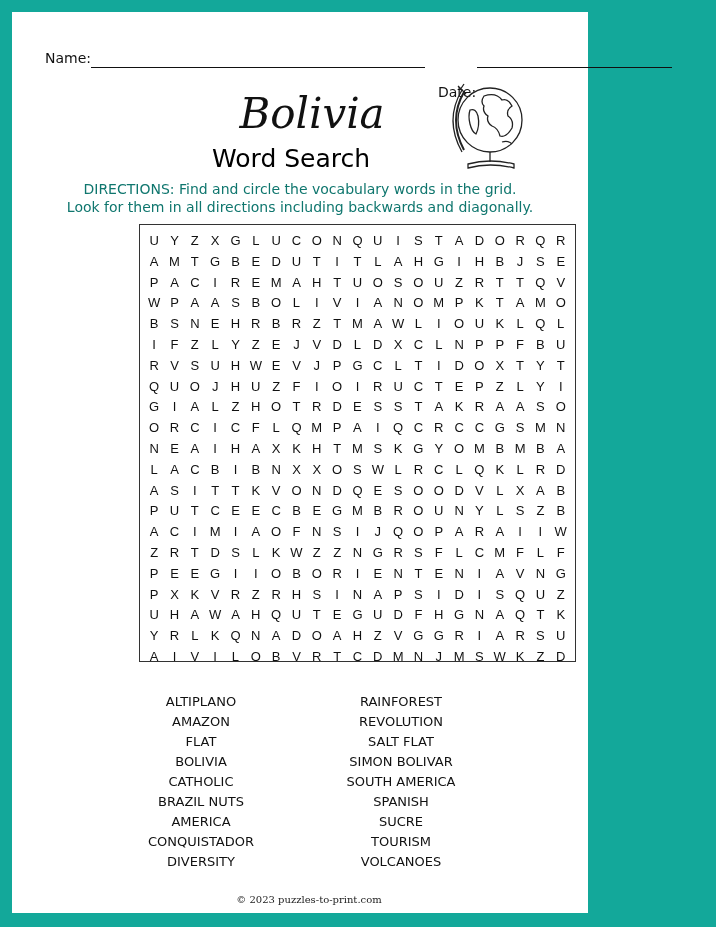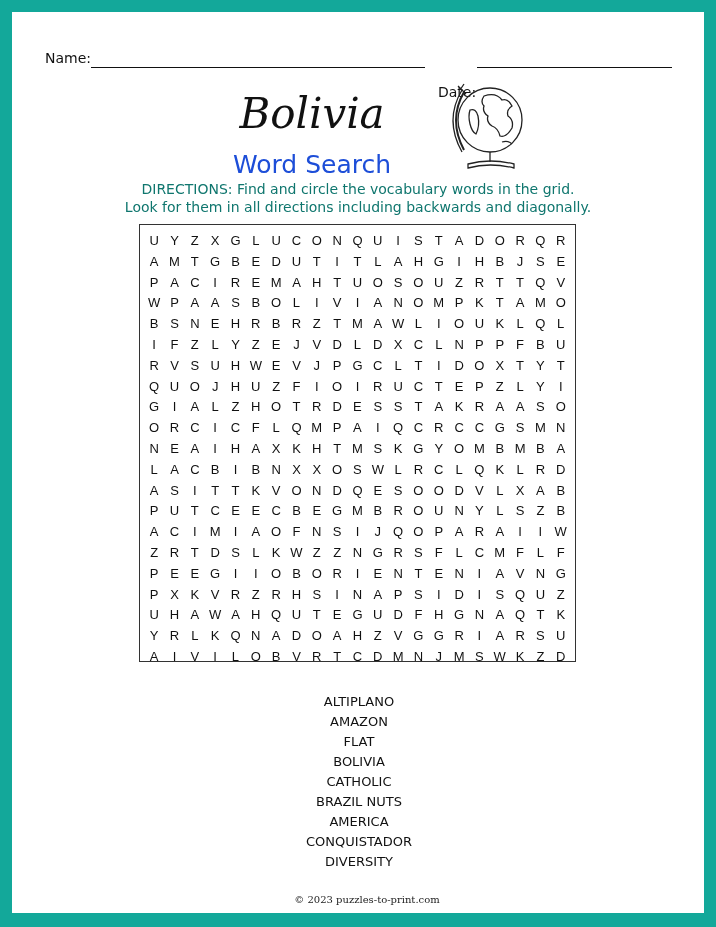--- a/index.html
+++ b/index.html
@@ -5,41 +5,41 @@
   html, body { margin: 0; padding: 0; }
   body {
     width: 716px; height: 927px;
     background: #13a89a;
     position: relative;
     overflow: hidden;
     font-family: "DejaVu Sans", sans-serif;
   }
   .page {
     position: absolute; left: 12px; top: 12px;
-    width: 692px; height: 901px;
+    width: 576px; height: 901px;
     background: #ffffff;
   }
   .name-row {
     position: absolute; top: 38px; left: 33px; right: 33px;
     height: 20px; font-size: 14px; color: #111;
     font-family: "DejaVu Sans", sans-serif;
   }
   .name-label { position: absolute; left: 0; top: 0; }
   .name-line { position: absolute; left: 46px; width: 334px; top: 17px; border-bottom: 1.5px solid #111; }
   .date-label { position: absolute; left: 393px; top: 0; margin-top: 34px; }
   .date-line { position: absolute; left: 432px; width: 195px; top: 17px; border-bottom: 1.5px solid #111; }
 
   .title {
     position: absolute; top: 78px; left: 210px; width: 180px; text-align: center;
     font-family: "DejaVu Serif", serif; font-style: italic; font-size: 42px;
     color: #111; line-height: 48px;
   }
   .subtitle {
-    position: absolute; top: 138px; left: 200px; width: 200px; text-align: center;
-    font-size: 25px; color: #1d4ed8; line-height: 30px; font-family: "DejaVu Sans", sans-serif;
+    position: absolute; top: 132px; left: 200px; width: 200px; text-align: left;
+    font-size: 25px; color: #000000; line-height: 30px; font-family: "DejaVu Sans", sans-serif;
   }
   .globe { position: absolute; left: 430px; top: 68px; width: 90px; height: 96px; }
 
   .directions {
     position: absolute; top: 168px; left: 0; right: 0; text-align: center;
     font-size: 14px; line-height: 18px; color: #0f766e;
   }
 
   .grid {
     position: absolute; left: 127px; top: 212px;
@@ -596,16 +596,27 @@
         <div class="word">ALTIPLANO</div>
         <div class="word">AMAZON</div>
         <div class="word">FLAT</div>
         <div class="word">BOLIVIA</div>
         <div class="word">CATHOLIC</div>
         <div class="word">BRAZIL NUTS</div>
         <div class="word">AMERICA</div>
         <div class="word">CONQUISTADOR</div>
         <div class="word">DIVERSITY</div>
       </div>
+      <div class="word-col">
+        <div class="word">RAINFOREST</div>
+        <div class="word">REVOLUTION</div>
+        <div class="word">SALT FLAT</div>
+        <div class="word">SIMON BOLIVAR</div>
+        <div class="word">SOUTH AMERICA</div>
+        <div class="word">SPANISH</div>
+        <div class="word">SUCRE</div>
+        <div class="word">TOURISM</div>
+        <div class="word">VOLCANOES</div>
+      </div>
     </div>
 
   <div class="footer">© 2023 puzzles-to-print.com</div>
 </div>
 
 </body></html>

